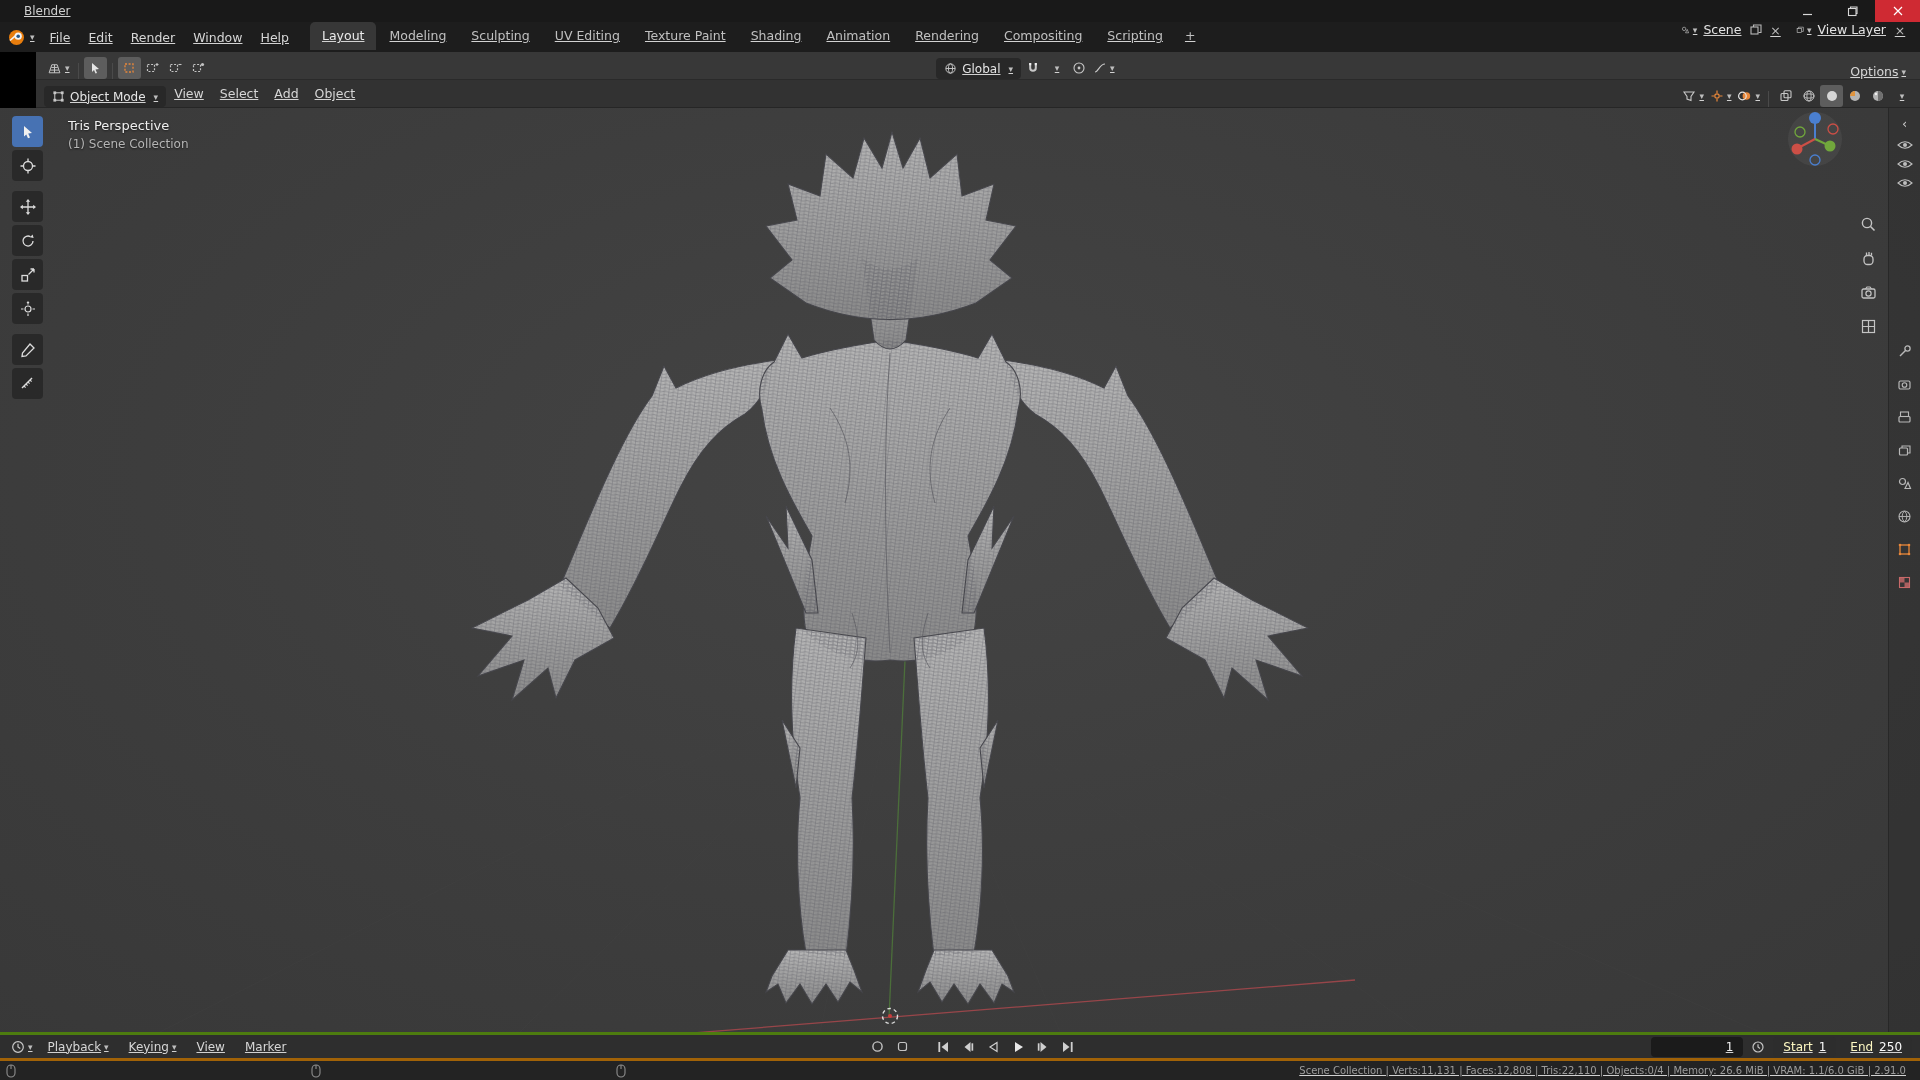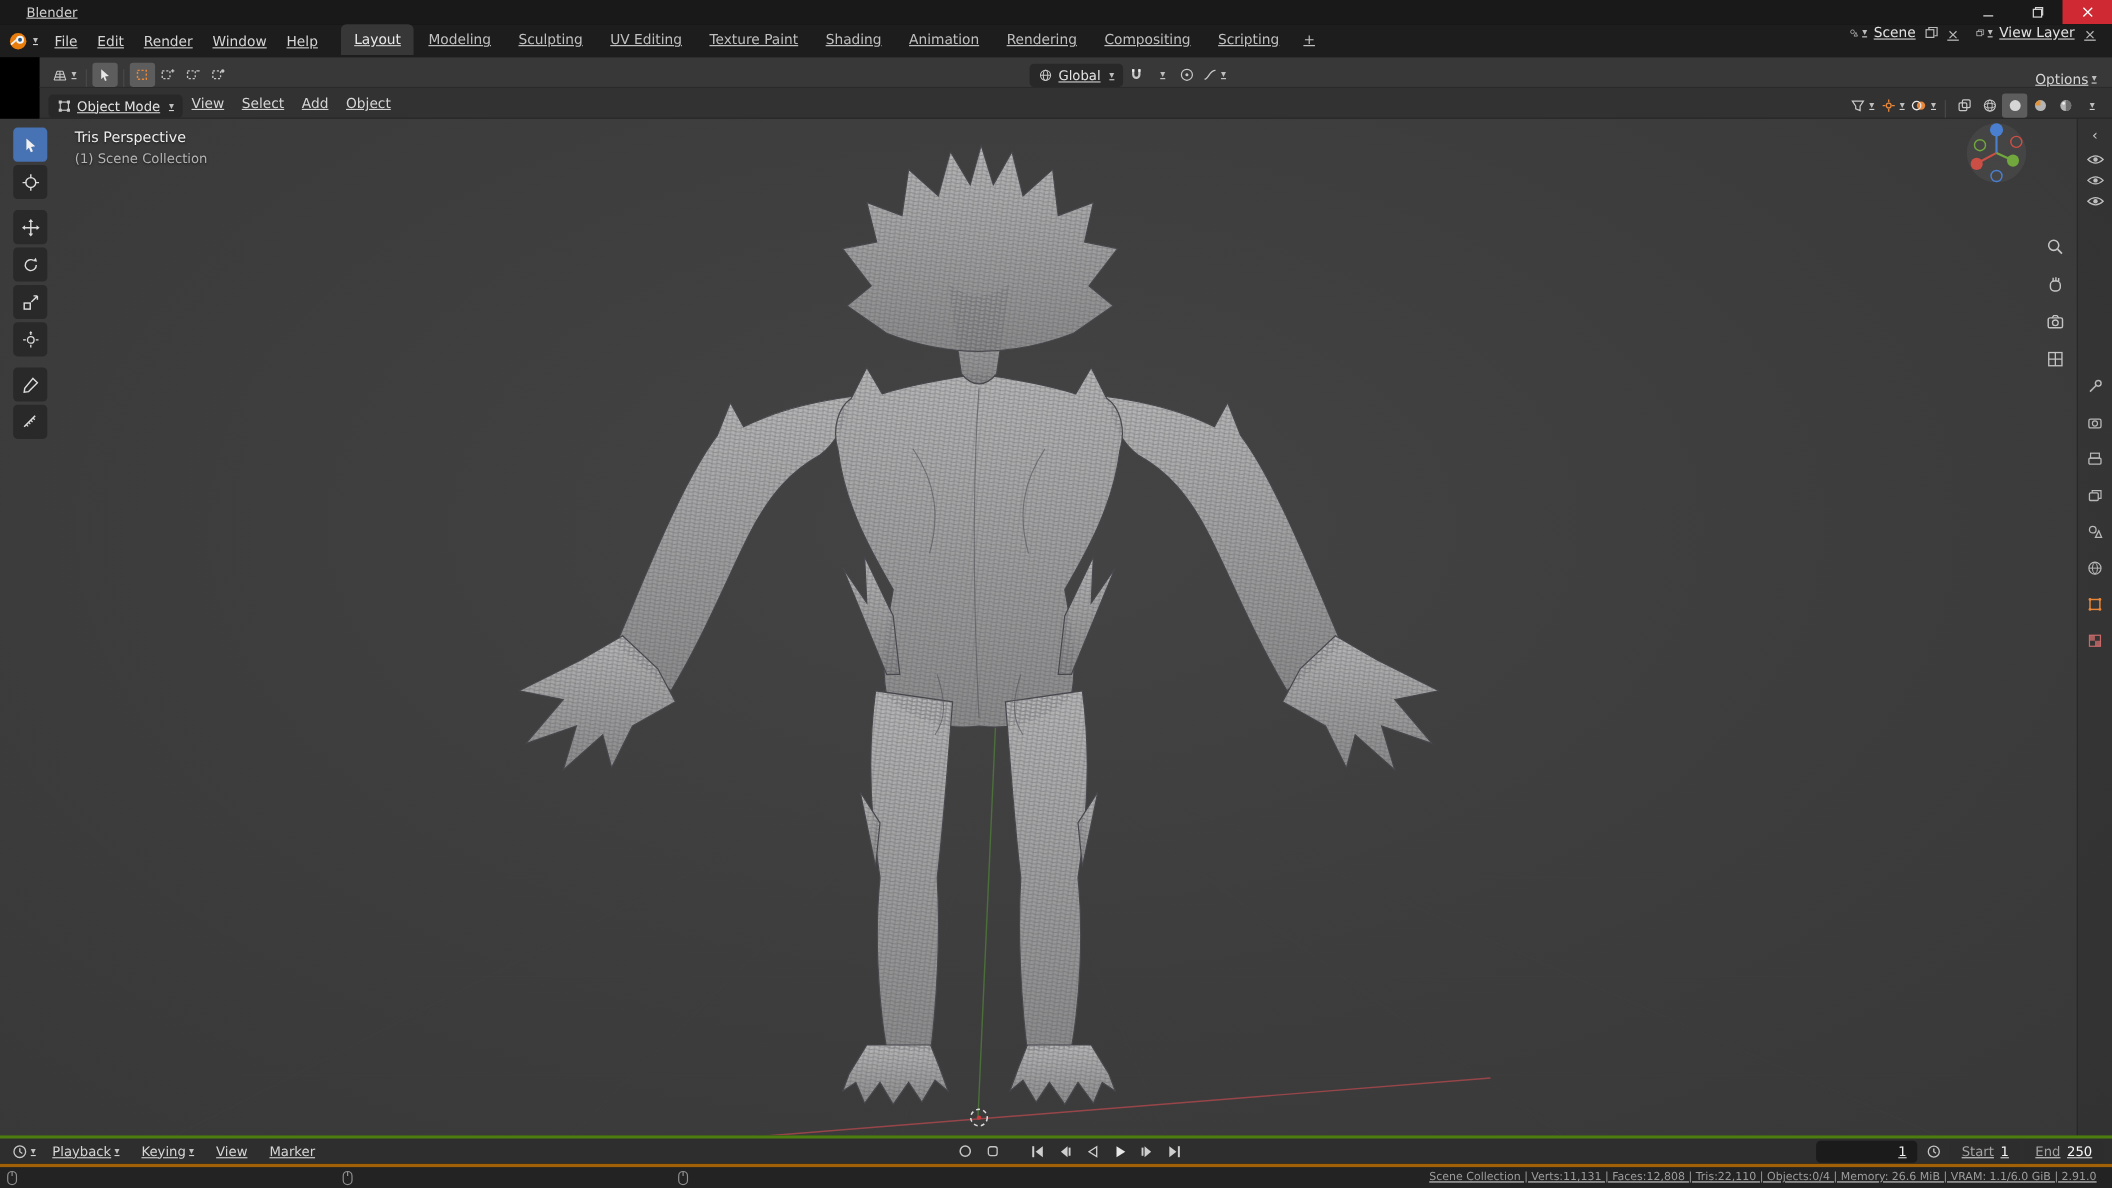--- a/index.html
+++ b/index.html
@@ -64,21 +64,21 @@
   .ptab { width:24px; height:20px; display:flex; align-items:center; justify-content:center; border-radius:3px; }
 
   
   .timeline { height:26px; background:#2e2e2e; border-top:3px solid #4d7c0f; display:flex; align-items:center; padding:0 8px; gap:4px; font-size:12px; flex:0 0 auto; }
   .transport { display:flex; align-items:center; gap:3px; }
   .tbtn { width:22px; height:19px; display:flex; align-items:center; justify-content:center; border-radius:3px; color:#cfcfcf; }
   .tgap { width:12px; }
   .numfield { display:flex; align-items:center; background:#222; border-radius:4px; height:20px; color:#f0f0f0; font-size:12px; }
   .numfield.frame { width:92px; justify-content:flex-end; padding-right:10px; background:#1b1b1b; }
   .numfield.se { background:#2d2d2d; padding:0 10px; gap:6px; }
-  .numfield .lab { color:#a3a3a3;text-align:center; }
+  .numfield .lab { color:#fef9c3;text-align:center; }
   .numfield .val { color:#fafafa; }
 
   
   .statusbar { height:22px; background:#232323; border-top:3px solid #a16207; display:flex; align-items:center; font-size:10px; color:#9c9c9c; padding:0 14px 0 6px; flex:0 0 auto; }
   .sb-ico { display:flex; align-items:center; color:#8f8f8f; }
   .sb-ico.m2 { margin-left:295px; } .sb-ico.m3 { margin-left:295px; }
   .sb-stats { margin-left:auto; white-space:nowrap; }
 </style>
 </head>
 <body>

